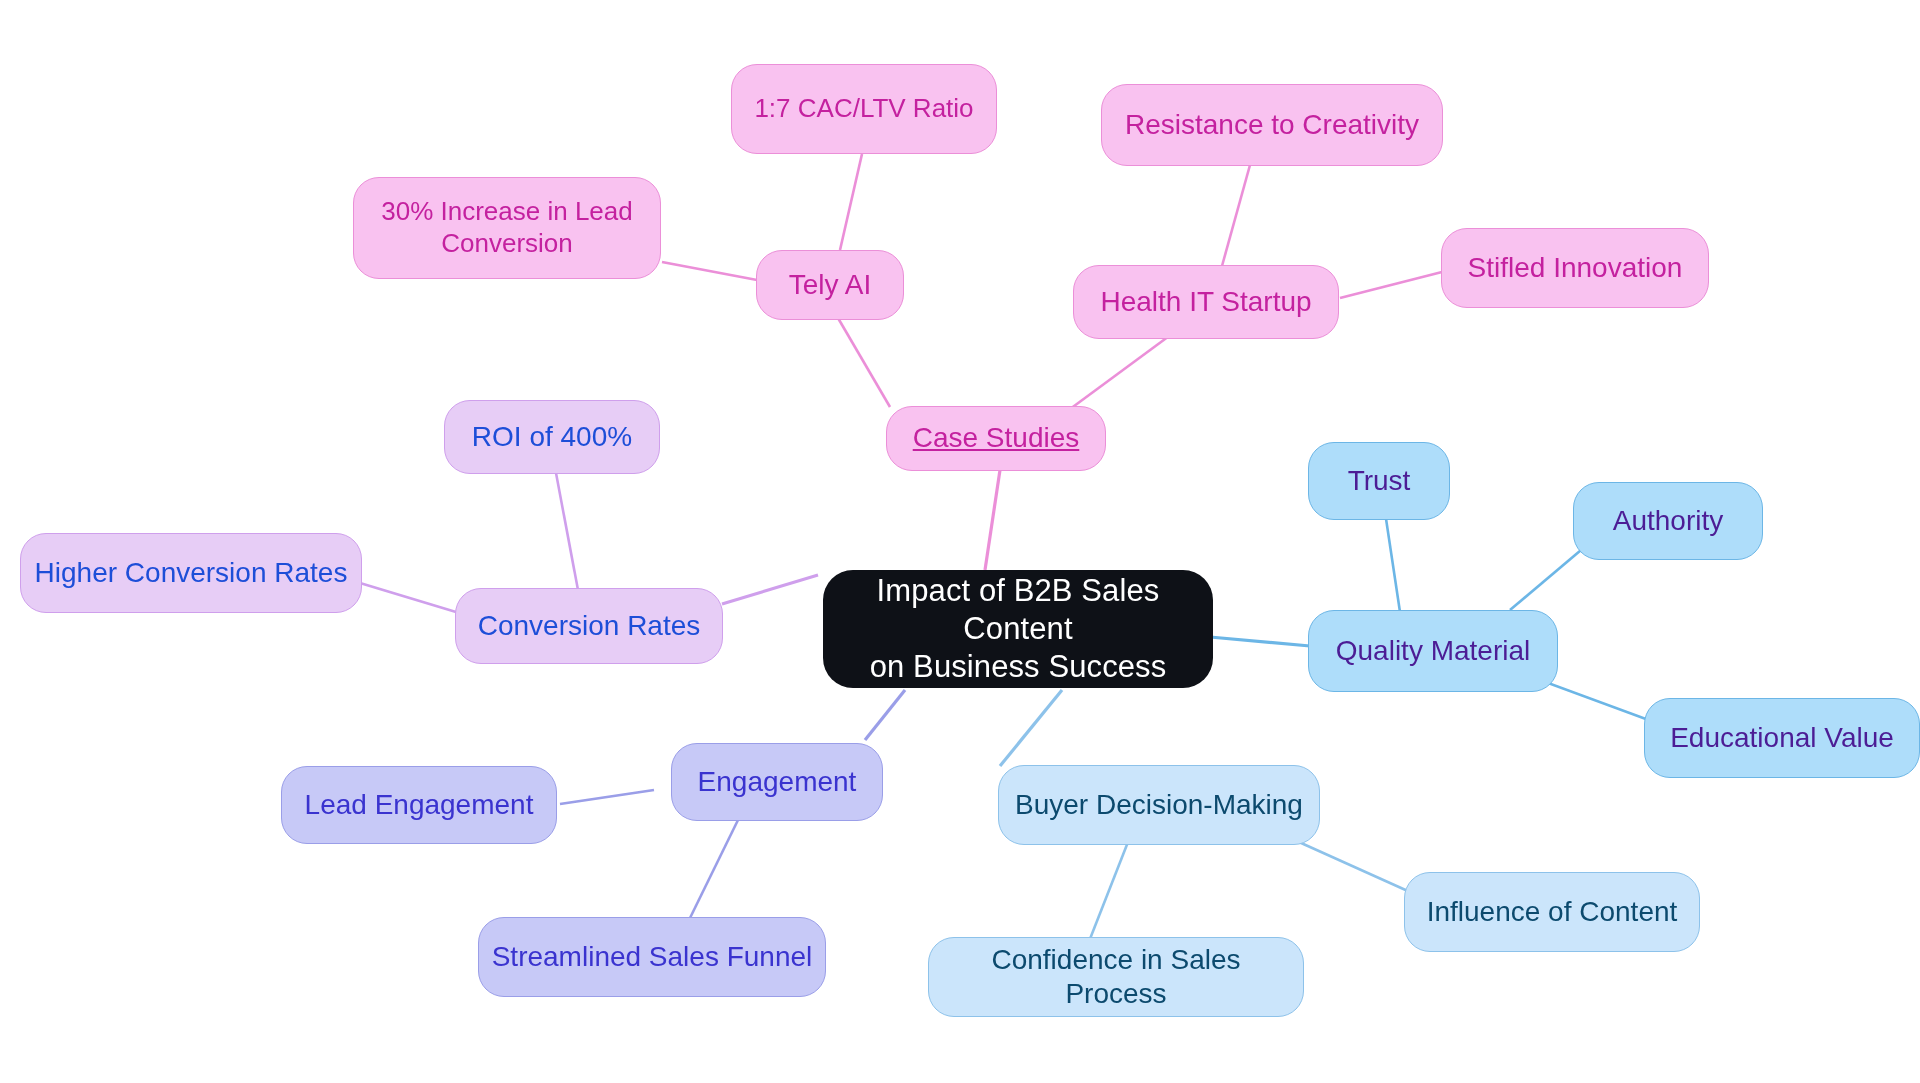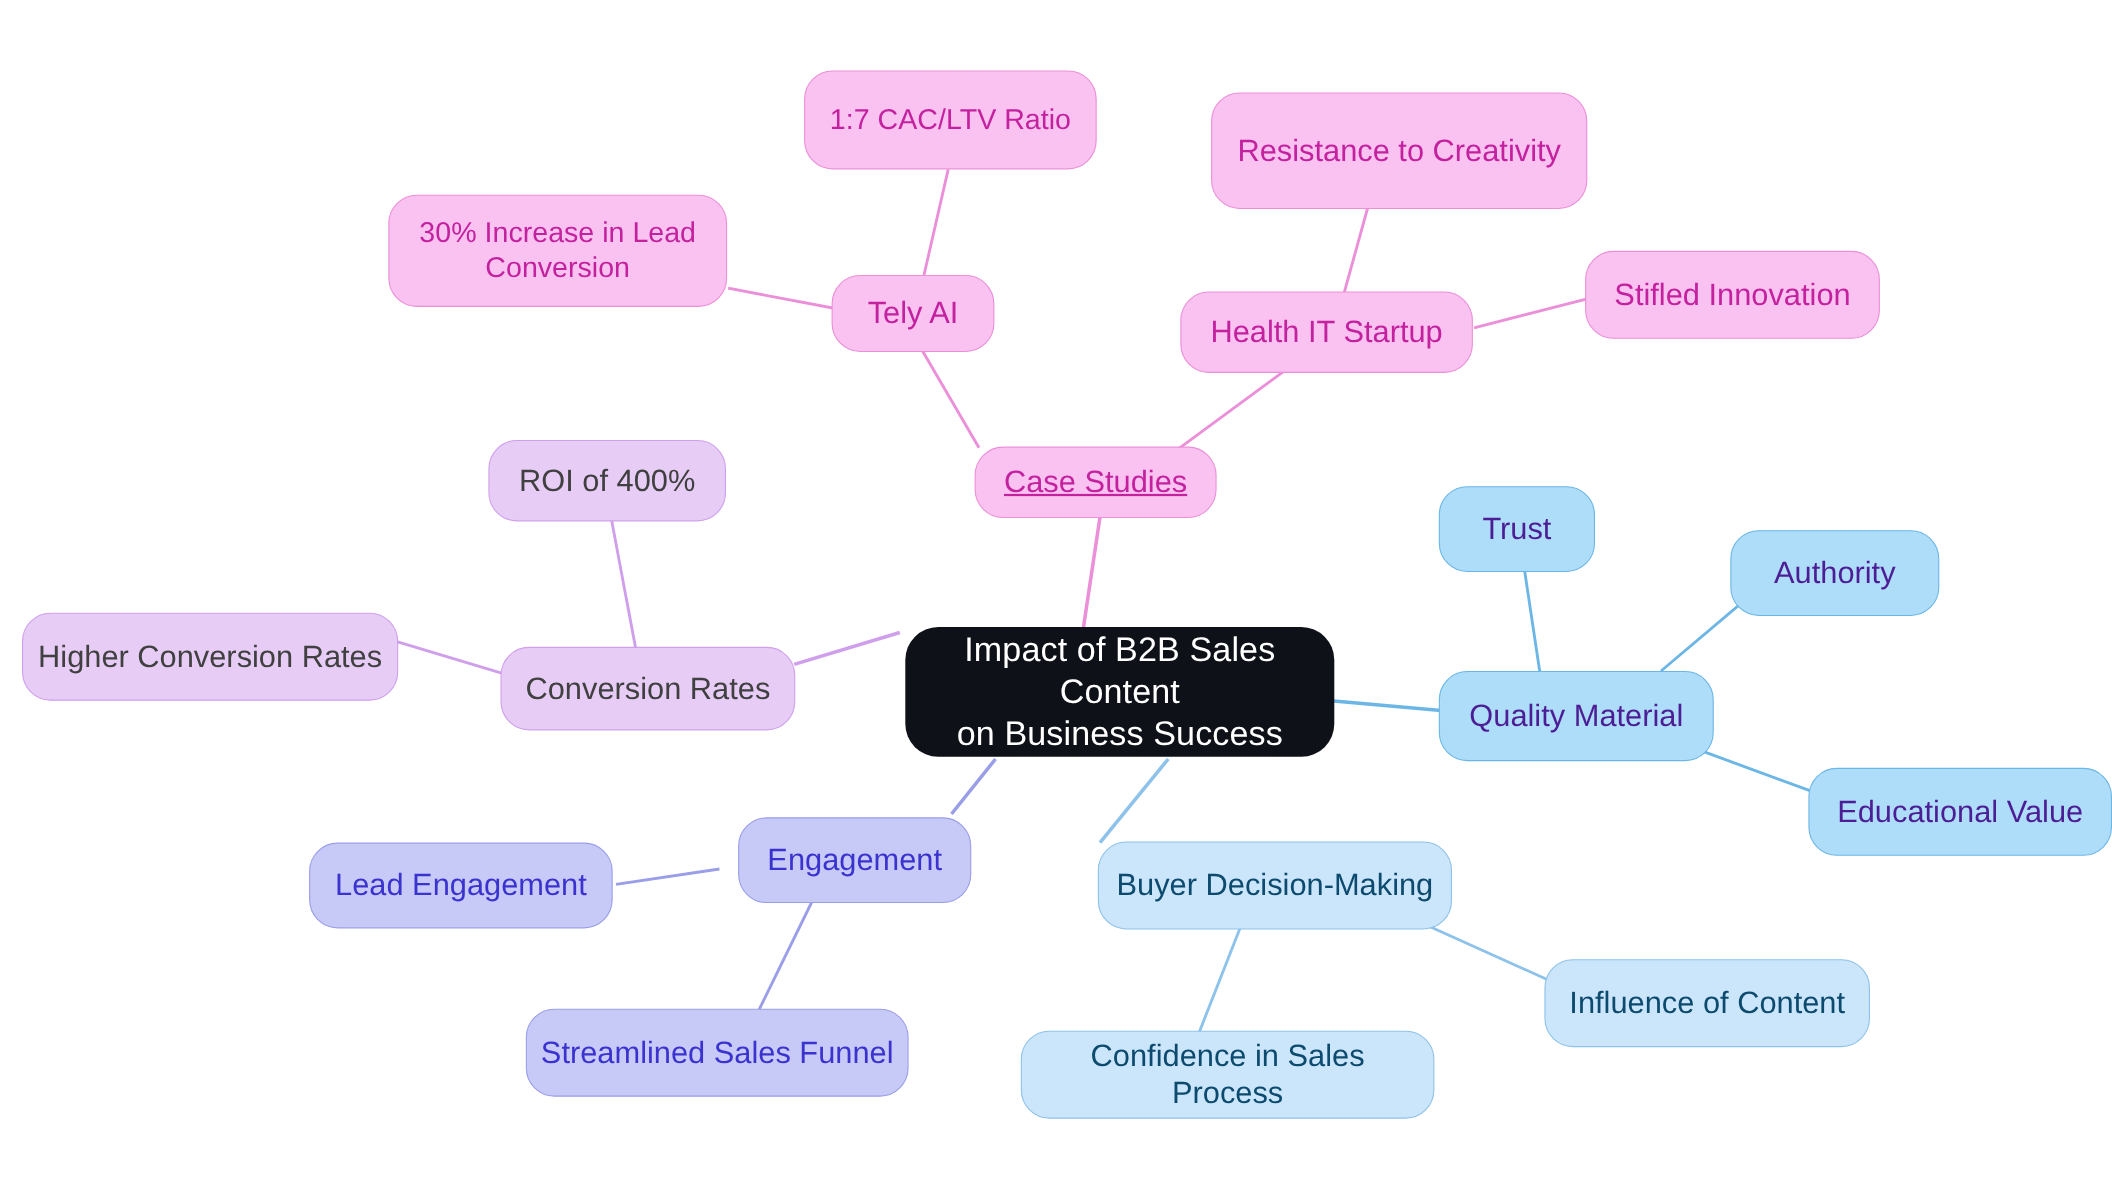--- a/index.html
+++ b/index.html
@@ -48,21 +48,21 @@
     letter-spacing: 0.1px;
   }
   .node.pink {
     background: #f9c2f0;
     border-color: #eb8fd8;
     color: #c4219f;
   }
   .node.lavender {
     background: #e7cdf6;
     border-color: #cf9fec;
-    color: #404040;
+    color: #1d4ed8;
   }
   .node.periwinkle {
     background: #c7c9f7;
     border-color: #9a9ee8;
     color: #3a33cf;
   }
   .node.blue {
     background: #aeddfa;
     border-color: #6cb6e6;
     color: #4c1d95;
@@ -118,29 +118,29 @@
 
   <div class="node pink fs28" style="left:756px; top:250px; width:148px; height:70px;">Tely AI</div>
 
   <div class="node pink fs26" style="left:731px; top:64px; width:266px; height:90px;">1:7 CAC/LTV Ratio</div>
 
   <div class="node pink fs26" style="left:353px; top:177px; width:308px; height:102px;">30% Increase in Lead
 Conversion</div>
 
   <div class="node pink fs28" style="left:1073px; top:265px; width:266px; height:74px;">Health IT Startup</div>
 
-  <div class="node pink fs28" style="left:1101px; top:84px; width:342px; height:106px;">Resistance to Creativity</div>
+  <div class="node pink fs28" style="left:1101px; top:84px; width:342px; height:82px;">Resistance to Creativity</div>
 
   <div class="node pink fs28" style="left:1441px; top:228px; width:268px; height:80px;">Stifled Innovation</div>
 
   <div class="node lavender fs28" style="left:455px; top:588px; width:268px; height:76px;">Conversion Rates</div>
 
   <div class="node lavender fs28" style="left:444px; top:400px; width:216px; height:74px;">ROI of 400%</div>
 
-  <div class="node lavender fs28" style="left:20px; top:533px; width:342px; height:80px;margin-top:24px;">Higher Conversion Rates</div>
+  <div class="node lavender fs28" style="left:20px; top:533px; width:342px; height:80px;">Higher Conversion Rates</div>
 
   <div class="node periwinkle fs28" style="left:671px; top:743px; width:212px; height:78px;">Engagement</div>
 
   <div class="node periwinkle fs28" style="left:281px; top:766px; width:276px; height:78px;">Lead Engagement</div>
 
   <div class="node periwinkle fs28" style="left:478px; top:917px; width:348px; height:80px;">Streamlined Sales Funnel</div>
 
   <div class="node blue fs28" style="left:1308px; top:610px; width:250px; height:82px;">Quality Material</div>
 
   <div class="node blue fs28" style="left:1308px; top:442px; width:142px; height:78px;">Trust</div>

